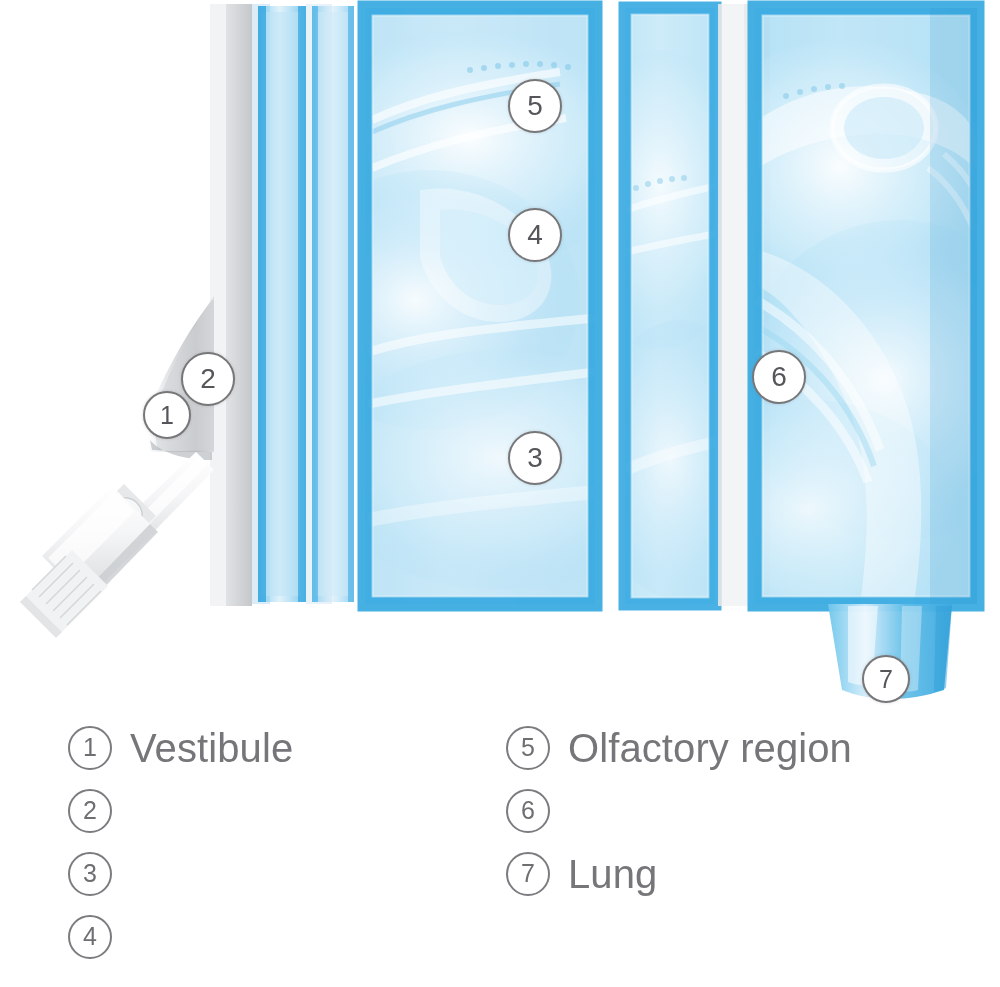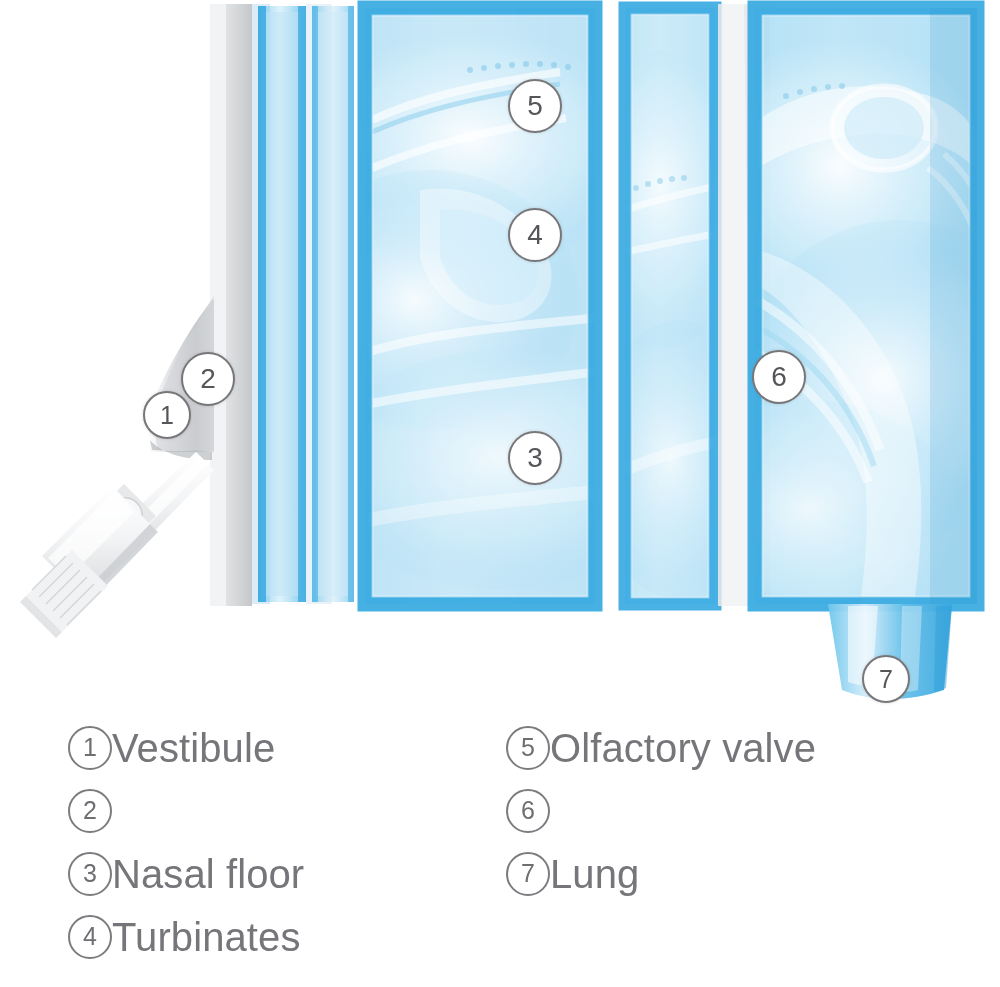--- a/index.html
+++ b/index.html
@@ -24,21 +24,21 @@
   
   #legend{position:absolute;left:0;top:716px;width:1000px;height:271px;}
   .legcol{position:absolute;top:0;}
   .legcol.left{left:68px;}
   .legcol.right{left:506px;}
   .legrow{display:flex;align-items:center;height:63px;}
   .legnum{width:44px;height:44px;min-width:44px;border-radius:50%;
           border:2px solid #7c7c80;color:#6e6e73;
           display:flex;align-items:center;justify-content:center;
           font-size:25px;line-height:1;box-sizing:border-box;}
-  .leglabel{color:#76767a;font-size:40px;line-height:1;
+  .leglabel{margin-left:18px;color:#76767a;font-size:40px;line-height:1;
             white-space:nowrap;letter-spacing:.1px;}
 </style>
 </head>
 <body>
 
 <div id="stage">
 
   <div id="illus">
     <svg width="1000" height="716" viewBox="0 0 1000 716" xmlns="http://www.w3.org/2000/svg">
       <defs>
@@ -291,32 +291,30 @@
     <div class="legcol left">
       <div class="legrow">
         <span class="legnum">1</span>
         <span class="leglabel">Vestibule</span>
       </div>
       <div class="legrow">
         <span class="legnum">2</span>
       </div>
       <div class="legrow">
         <span class="legnum">3</span>
-        <span class="leglabel">Nasal floor</span>
       </div>
       <div class="legrow">
         <span class="legnum">4</span>
-        <span class="leglabel">Turbinates</span>
       </div>
     </div>
 
     <div class="legcol right">
       <div class="legrow">
         <span class="legnum">5</span>
-        <span class="leglabel">Olfactory valve</span>
+        <span class="leglabel">Olfactory region</span>
       </div>
       <div class="legrow">
         <span class="legnum">6</span>
       </div>
       <div class="legrow">
         <span class="legnum">7</span>
         <span class="leglabel">Lung</span>
       </div>
     </div>
 

